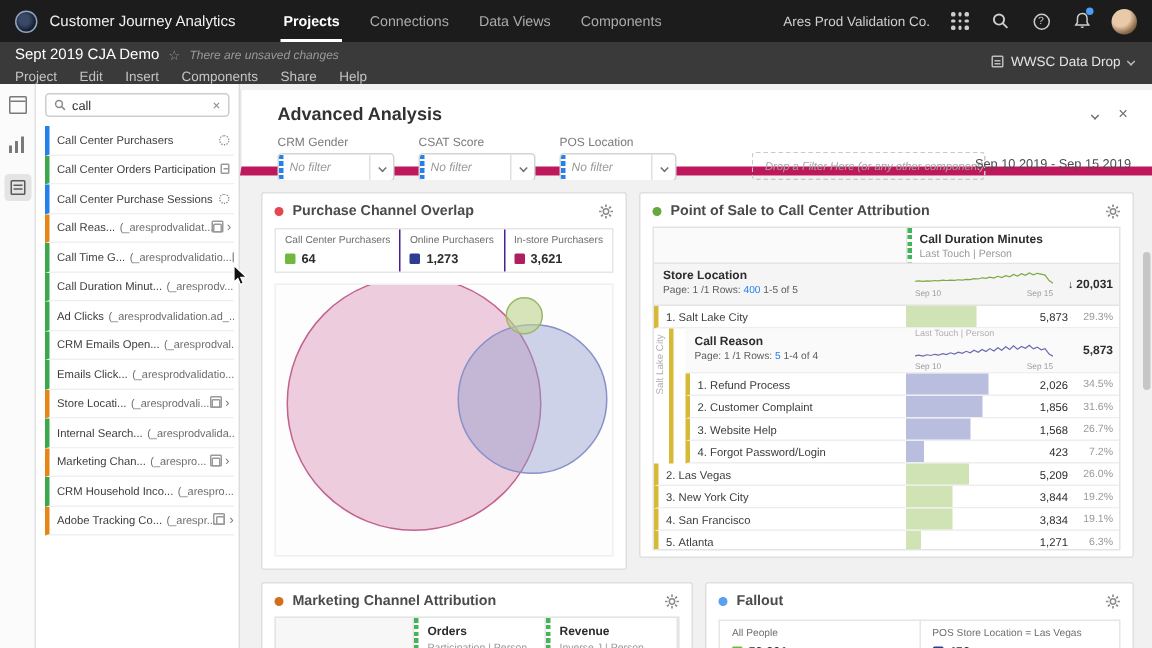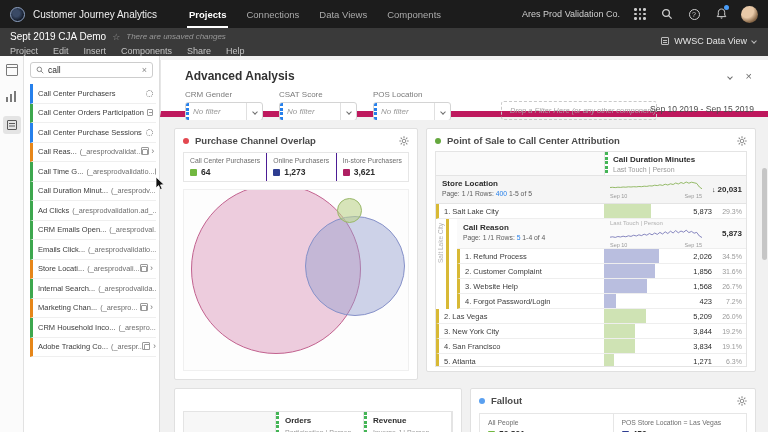--- a/index.html
+++ b/index.html
@@ -210,21 +210,21 @@
     <div class="pb-row2" id="pb-menus">
         <span class="pb-menu">Project</span>
         <span class="pb-menu">Edit</span>
         <span class="pb-menu">Insert</span>
         <span class="pb-menu">Components</span>
         <span class="pb-menu">Share</span>
         <span class="pb-menu">Help</span>
       </div>
     <div class="pb-right">
       <span class="dv-icon"></span>
-      <span>WWSC Data View</span>
+      <span>WWSC Data Drop</span>
       <span class="chev"></span>
     </div>
   </div>
 
   <div class="rail">
     <div class="rail-ic ric-panel"></div>
     <div class="rail-ic ric-bars">
         <i style="height:5px"></i>
         <i style="height:8px"></i>
         <i style="height:11px"></i>
@@ -559,20 +559,39 @@
               <div class="pt-val">
                 <div class="pt-bar bar-green" style="width: 10.1px;"></div>
                 <span class="pt-num">1,271</span>
                 <span class="pt-pct">6.3%</span>
               </div>
             </div>
           </div>
       </div>
 
       <div class="card" style="left:14px;top:268px;width:288px;height:120px">
+        <div class="card-head">
+          <span class="dot" id="dot2" style="background: rgb(209, 111, 30);"></span>
+          <span class="card-title">Marketing Channel Attribution</span>
+          <span class="gear">
+            <svg width="10" height="10" viewBox="0 0 10 10">
+                <circle cx="5" cy="5" r="1.8" fill="none" stroke="#8a8a8a" stroke-width="1"></circle>
+                <g stroke="#8a8a8a" stroke-width="1.1">
+                  <line x1="5" y1="0.3" x2="5" y2="2"></line>
+                  <line x1="5" y1="8" x2="5" y2="9.7"></line>
+                  <line x1="0.3" y1="5" x2="2" y2="5"></line>
+                  <line x1="8" y1="5" x2="9.7" y2="5"></line>
+                  <line x1="1.7" y1="1.7" x2="2.9" y2="2.9"></line>
+                  <line x1="7.1" y1="7.1" x2="8.3" y2="8.3"></line>
+                  <line x1="1.7" y1="8.3" x2="2.9" y2="7.1"></line>
+                  <line x1="7.1" y1="2.9" x2="8.3" y2="1.7"></line>
+                </g>
+              </svg>
+          </span>
+        </div>
         <div class="mk-table">
           <div class="mk-spacer"></div>
           <div class="mk-col">
             <div class="mk-title">Orders</div>
             <div class="mk-model">Participation | Person</div>
           </div>
           <div class="mk-col">
             <div class="mk-title">Revenue</div>
             <div class="mk-model">Inverse J | Person</div>
           </div>

